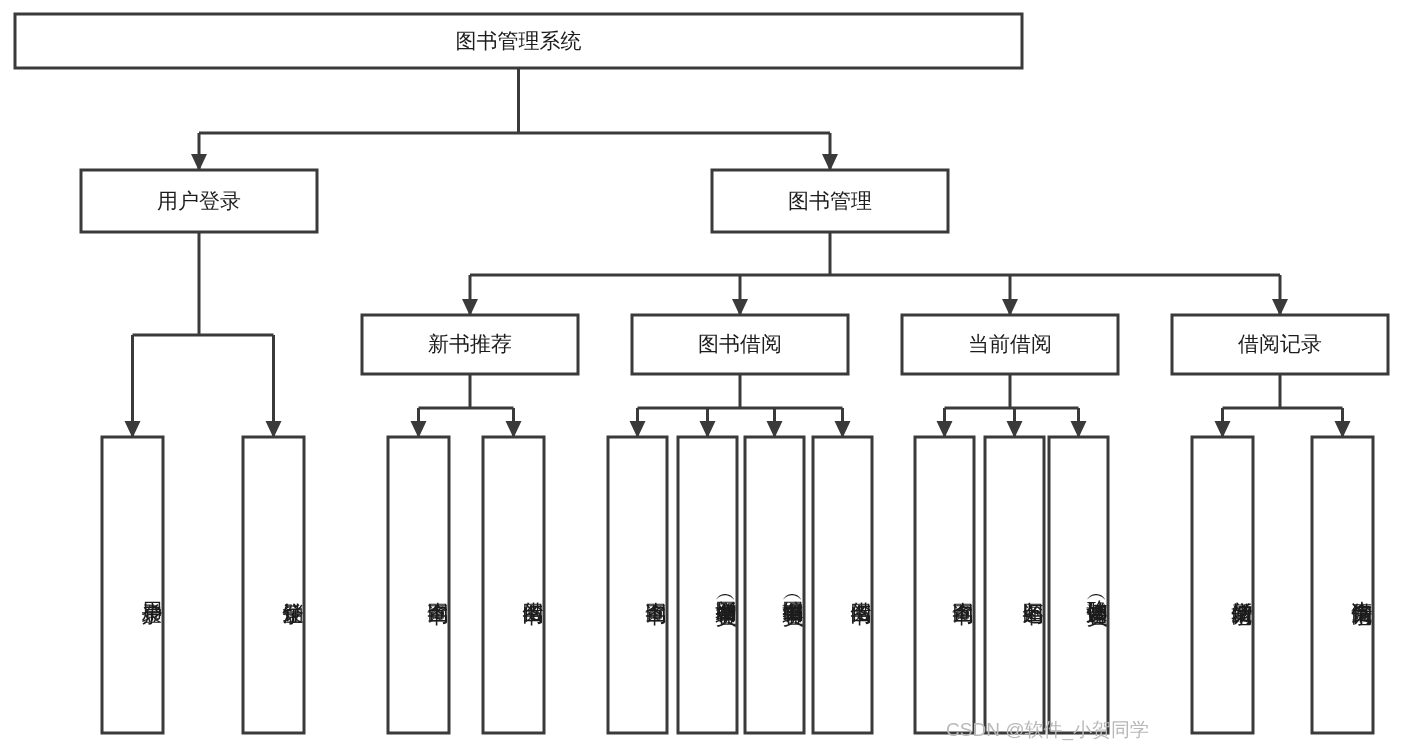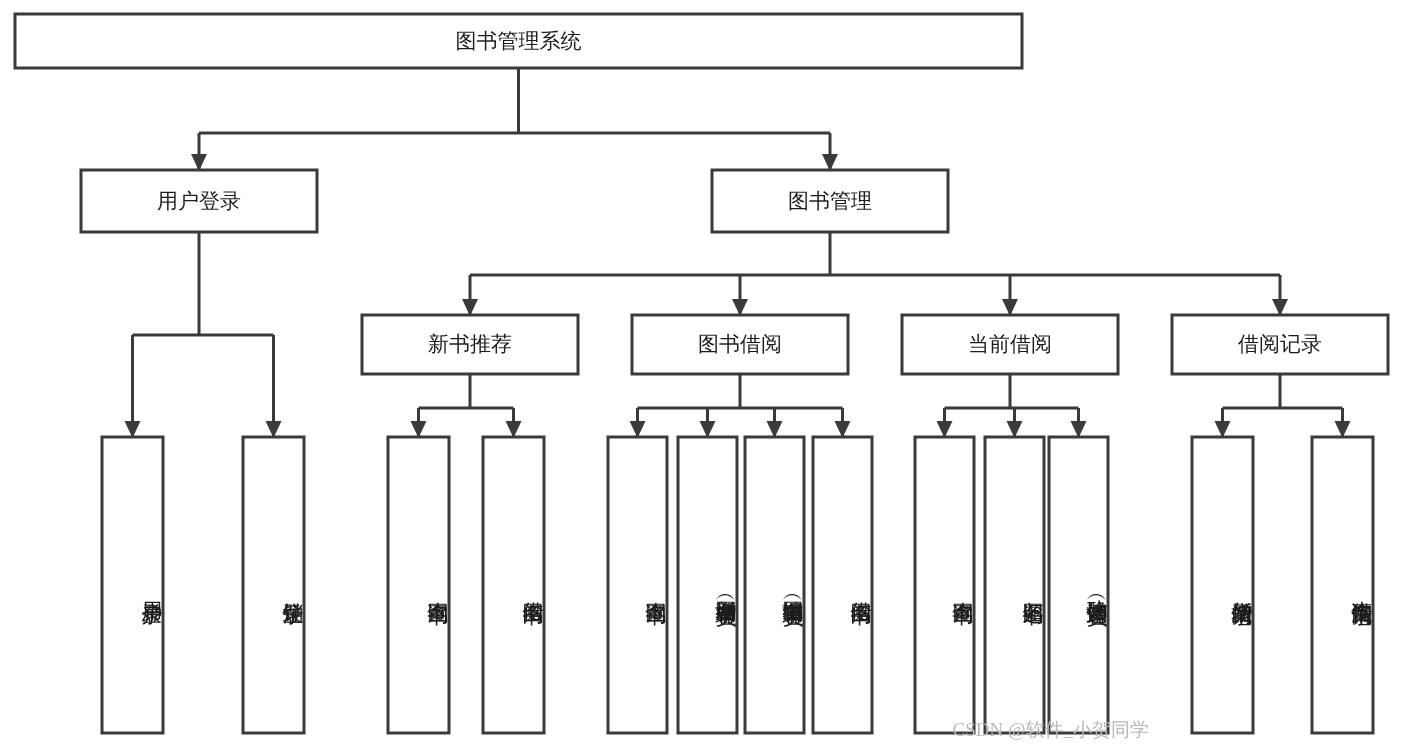--- a/index.html
+++ b/index.html
@@ -61,21 +61,21 @@
     display: flex;
     align-items: flex-start;
     justify-content: center;
     pointer-events: none;
   }
   .watermark {
     position: absolute;
     right: 8px;
     bottom: 4px;
     color: #b9b9b9;
-    font-family: Liberation Serif, serif;
+    font-family: Liberation Sans, sans-serif;
     font-size: 19px;
     white-space: nowrap;
   }
 </style>
 </head>
 <body>
 
 <div id="diagram-root">
 
   <svg class="flow" viewBox="0 0 1405 747" xmlns="http://www.w3.org/2000/svg">

